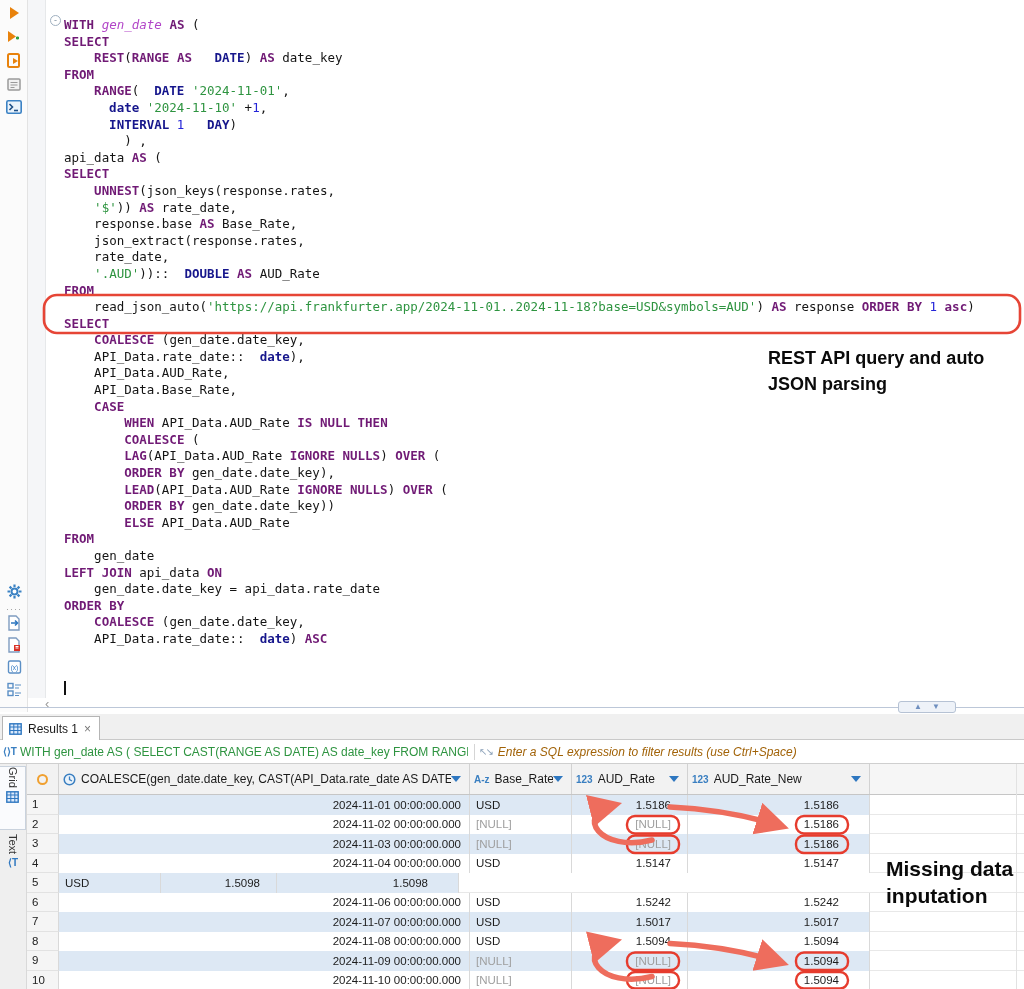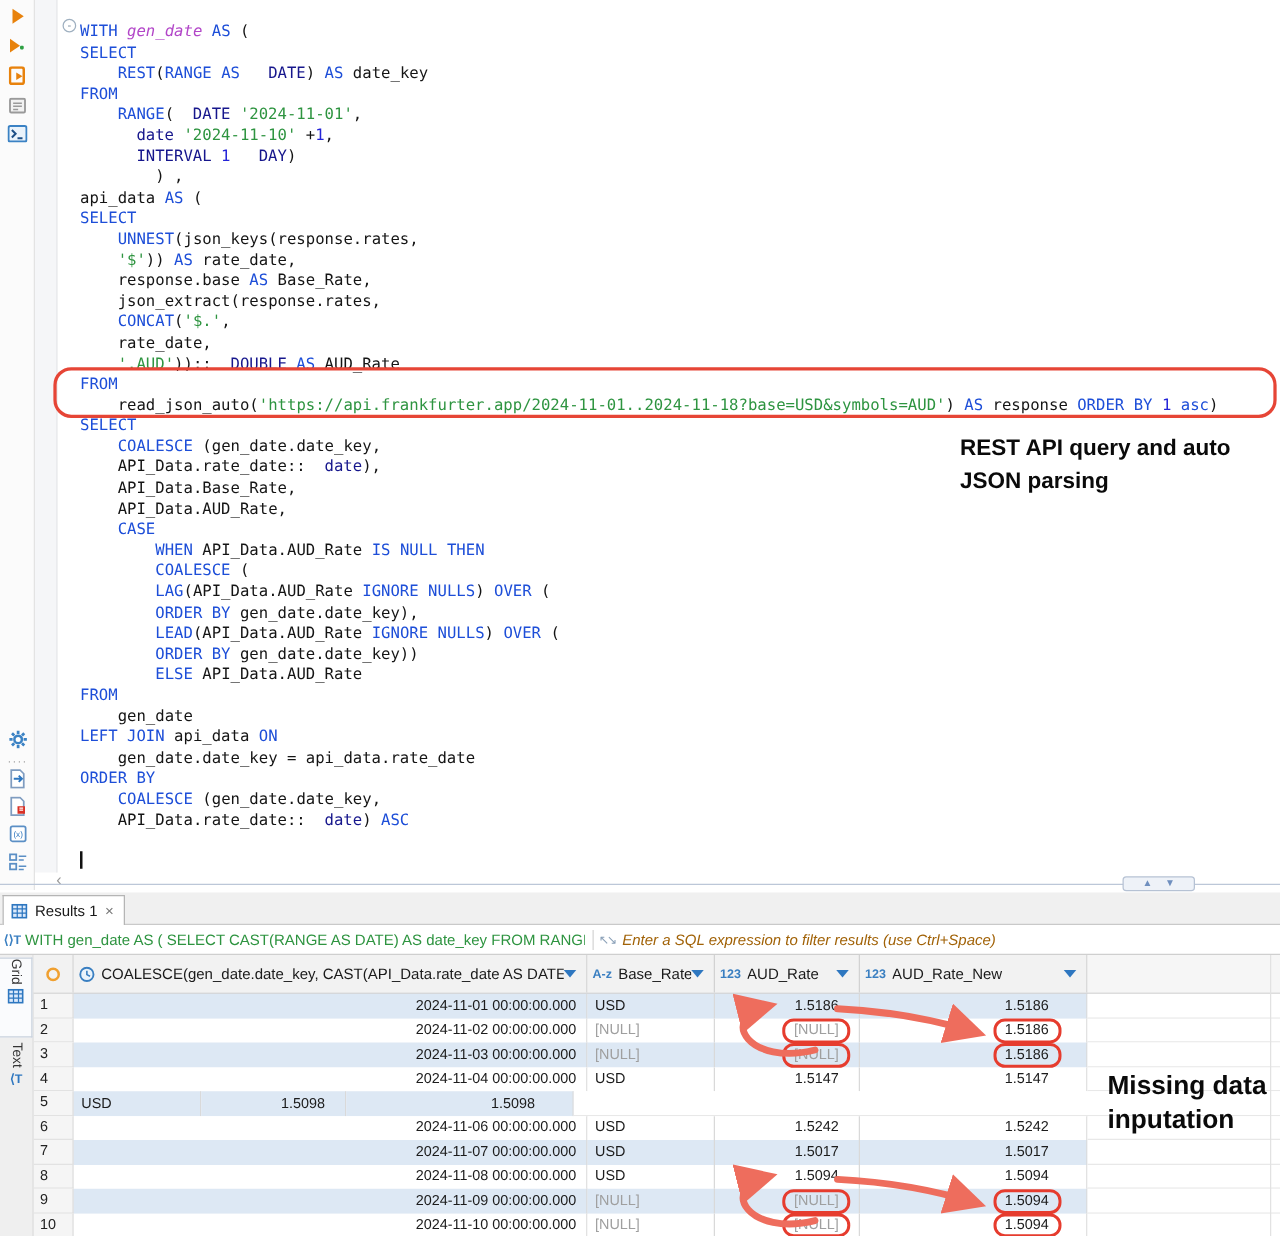--- a/index.html
+++ b/index.html
@@ -10,22 +10,22 @@
   
   #editor { position:absolute; left:0; top:0; width:1024px; height:712px; background:#fff; }
   #edit-toolbar { position:absolute; left:0; top:0; width:28px; height:712px; background:#fbfbfb; border-right:1px solid #e3e3e3; }
   .tbi { position:absolute; left:5px; width:18px; height:18px; display:flex; align-items:center; justify-content:center; }
   #gutter { position:absolute; left:28px; top:0; width:18px; height:698px; background:#f5f6f8; border-right:1px solid #e6e8ea; }
   #fold-minus { position:absolute; left:50px; top:15px; width:11px; height:11px; border:1px solid #9fb0c0; border-radius:50%;
                 color:#7d8fa0; font-size:9px; line-height:9px; text-align:center; background:#fff; }
   #code { position:absolute; left:64px; top:17px; width:956px;
           font-family:"DejaVu Sans Mono","Liberation Mono",monospace; font-size:12.5px; }
   .ln { height:16.6px; line-height:16.6px; white-space:pre; }
-  .tok-k { color:#1d4ed8; font-weight:normal; }
-  .tok-t { color:#16168c; font-weight:normal;padding-left:15px; }
+  .tok-k { color:#701a75; font-weight:bold; }
+  .tok-t { color:#16168c; font-weight:bold;padding-left:15px; }
   .tok-s { color:#2e9440; }
   .tok-n { color:#2424d8; }
   .tok-c { color:#b246c8; font-style:italic; }
   .tok-p { color:#141414; }
   #caret { position:absolute; left:64px; top:681px; width:2px; height:14px; background:#111; }
   #hscroll-arrow { position:absolute; left:45px; top:696px; color:#9a9a9a; font-size:13px; }
 
   
   #split-line { position:absolute; left:0; top:707px; width:1024px; height:1px; background:#bcc7d8; }
   #sash { position:absolute; left:898px; top:701px; width:58px; height:12px; background:#eef2f8; border:1px solid #b6c2d4;
@@ -174,30 +174,29 @@
         <div class="ln"><span class="tok-p">    </span><span class="tok-k">RANGE</span><span class="tok-p">(</span><span class="tok-t">DATE</span><span class="tok-p"> </span><span class="tok-s">'2024-11-01'</span><span class="tok-p">,</span></div>
         <div class="ln"><span class="tok-p">    </span><span class="tok-t">date</span><span class="tok-p"> </span><span class="tok-s">'2024-11-10'</span><span class="tok-p"> +</span><span class="tok-n">1</span><span class="tok-p">,</span></div>
         <div class="ln"><span class="tok-p">    </span><span class="tok-t">INTERVAL</span><span class="tok-p"> </span><span class="tok-n">1</span><span class="tok-p"> </span><span class="tok-t">DAY</span><span class="tok-p">)</span></div>
         <div class="ln"><span class="tok-p">        ) ,</span></div>
         <div class="ln"><span class="tok-p">api_data </span><span class="tok-k">AS</span><span class="tok-p"> (</span></div>
         <div class="ln"><span class="tok-k">SELECT</span></div>
         <div class="ln"><span class="tok-p">    </span><span class="tok-k">UNNEST</span><span class="tok-p">(json_keys(response.rates,</span></div>
         <div class="ln"><span class="tok-p">    </span><span class="tok-s">'$'</span><span class="tok-p">)) </span><span class="tok-k">AS</span><span class="tok-p"> rate_date,</span></div>
         <div class="ln"><span class="tok-p">    response.base </span><span class="tok-k">AS</span><span class="tok-p"> Base_Rate,</span></div>
         <div class="ln"><span class="tok-p">    json_extract(response.rates,</span></div>
-        <div class="ln"><span class="tok-p">    </span><span class="tok-k">CONCAT</span><span class="tok-p">(</span><span class="tok-s">'$.'</span><span class="tok-p">,</span></div>
         <div class="ln"><span class="tok-p">    rate_date,</span></div>
         <div class="ln"><span class="tok-p">    </span><span class="tok-s">'.AUD'</span><span class="tok-p">))::</span><span class="tok-t">DOUBLE</span><span class="tok-p"> </span><span class="tok-k">AS</span><span class="tok-p"> AUD_Rate</span></div>
         <div class="ln"><span class="tok-k">FROM</span></div>
         <div class="ln"><span class="tok-p">    read_json_auto(</span><span class="tok-s">'https://api.frankfurter.app/2024-11-01..2024-11-18?base=USD&amp;symbols=AUD'</span><span class="tok-p">) </span><span class="tok-k">AS</span><span class="tok-p"> response </span><span class="tok-k">ORDER BY</span><span class="tok-p"> </span><span class="tok-n">1</span><span class="tok-p"> </span><span class="tok-k">asc</span><span class="tok-p">)</span></div>
         <div class="ln"><span class="tok-k">SELECT</span></div>
         <div class="ln"><span class="tok-p">    </span><span class="tok-k">COALESCE</span><span class="tok-p"> (gen_date.date_key,</span></div>
         <div class="ln"><span class="tok-p">    API_Data.rate_date::</span><span class="tok-t">date</span><span class="tok-p">),</span></div>
+        <div class="ln"><span class="tok-p">    API_Data.AUD_Rate,</span></div>
         <div class="ln"><span class="tok-p">    API_Data.Base_Rate,</span></div>
-        <div class="ln"><span class="tok-p">    API_Data.AUD_Rate,</span></div>
         <div class="ln"><span class="tok-p">    </span><span class="tok-k">CASE</span></div>
         <div class="ln"><span class="tok-p">        </span><span class="tok-k">WHEN</span><span class="tok-p"> API_Data.AUD_Rate </span><span class="tok-k">IS</span><span class="tok-p"> </span><span class="tok-k">NULL</span><span class="tok-p"> </span><span class="tok-k">THEN</span></div>
         <div class="ln"><span class="tok-p">        </span><span class="tok-k">COALESCE</span><span class="tok-p"> (</span></div>
         <div class="ln"><span class="tok-p">        </span><span class="tok-k">LAG</span><span class="tok-p">(API_Data.AUD_Rate </span><span class="tok-k">IGNORE</span><span class="tok-p"> </span><span class="tok-k">NULLS</span><span class="tok-p">) </span><span class="tok-k">OVER</span><span class="tok-p"> (</span></div>
         <div class="ln"><span class="tok-p">        </span><span class="tok-k">ORDER BY</span><span class="tok-p"> gen_date.date_key),</span></div>
         <div class="ln"><span class="tok-p">        </span><span class="tok-k">LEAD</span><span class="tok-p">(API_Data.AUD_Rate </span><span class="tok-k">IGNORE</span><span class="tok-p"> </span><span class="tok-k">NULLS</span><span class="tok-p">) </span><span class="tok-k">OVER</span><span class="tok-p"> (</span></div>
         <div class="ln"><span class="tok-p">        </span><span class="tok-k">ORDER BY</span><span class="tok-p"> gen_date.date_key))</span></div>
         <div class="ln"><span class="tok-p">        </span><span class="tok-k">ELSE</span><span class="tok-p"> API_Data.AUD_Rate</span></div>
         <div class="ln"><span class="tok-k">FROM</span></div>
         <div class="ln"><span class="tok-p">    gen_date</span></div>

